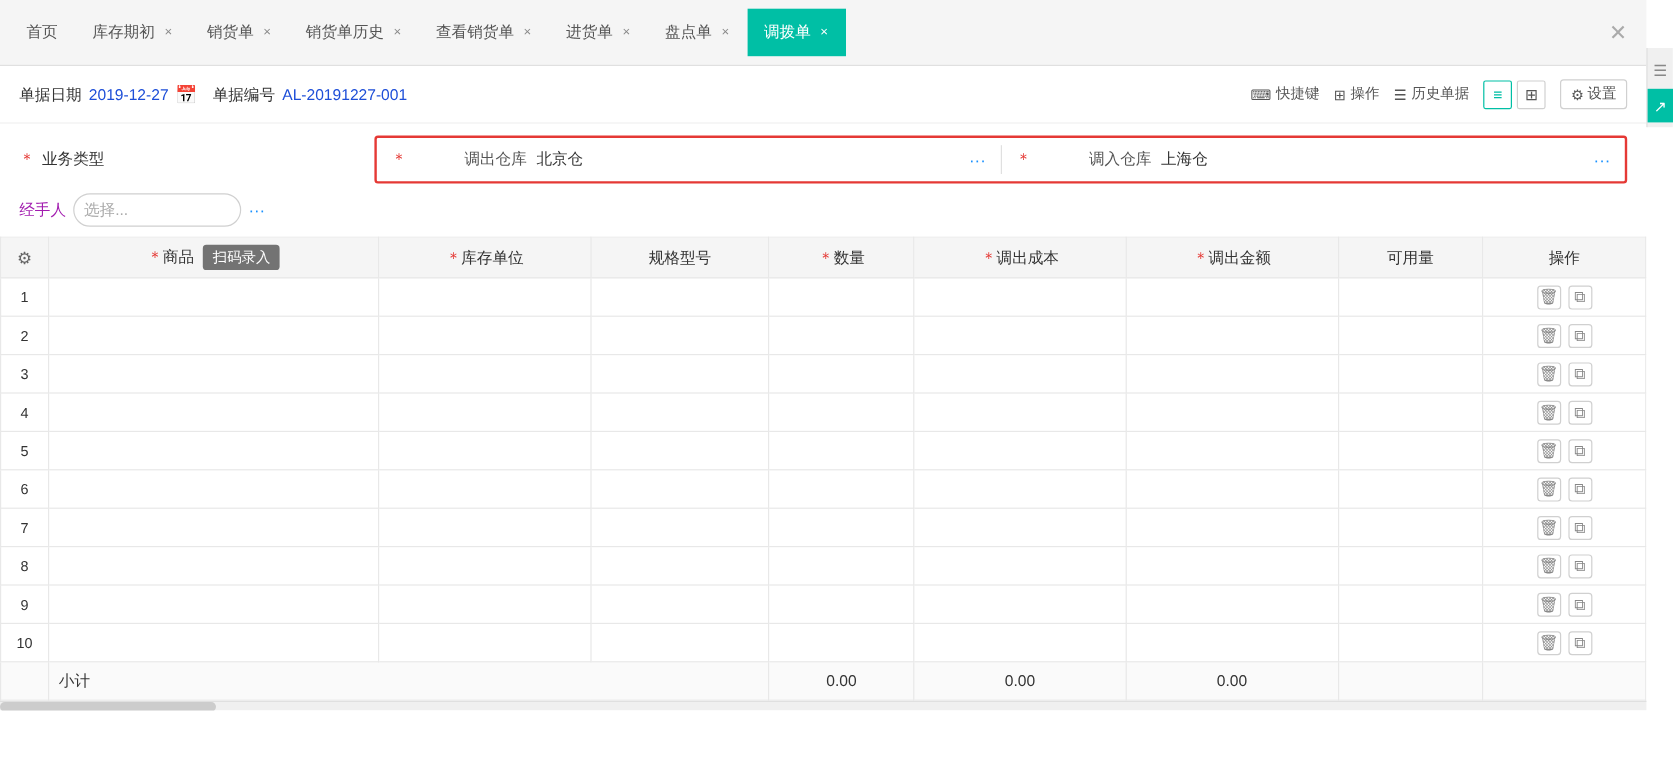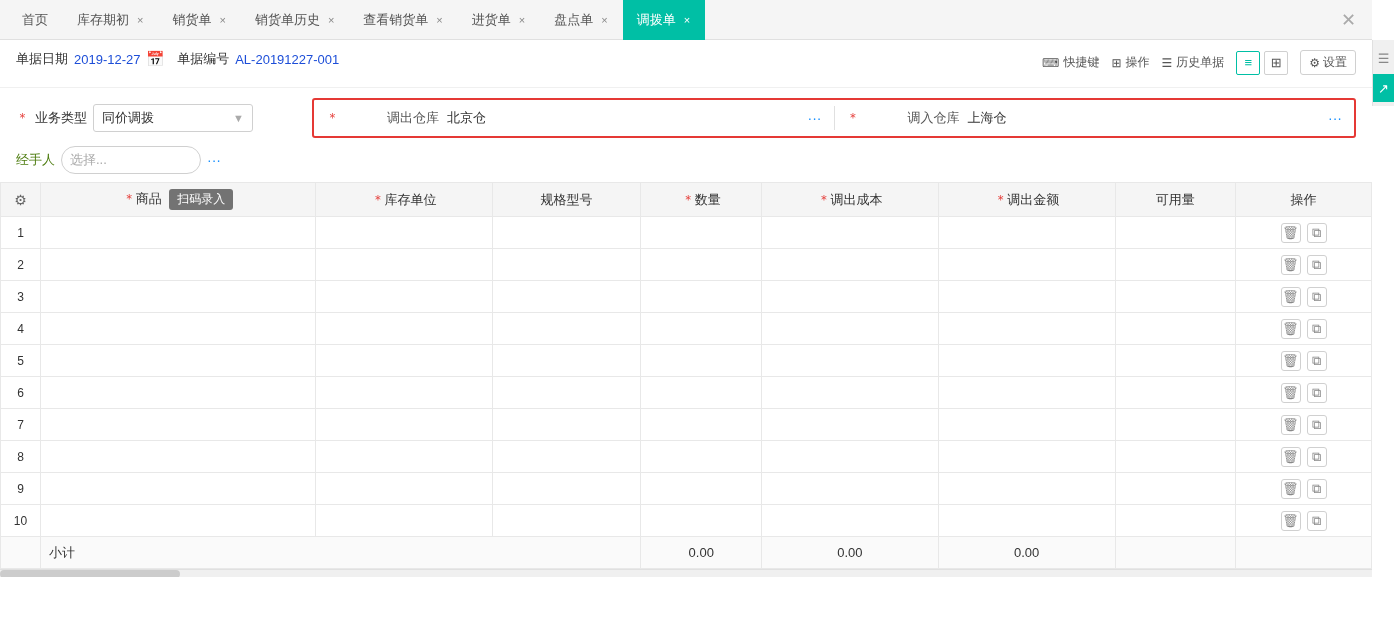--- a/index.html
+++ b/index.html
@@ -3,21 +3,21 @@
   <meta charset="utf-8">
   <style>
     * { box-sizing: border-box; margin: 0; padding: 0; }
     body { font-family: "Microsoft YaHei", "PingFang SC", sans-serif; font-size: 13px; background: #fff; color: #333; overflow: hidden; }
 
     
     .tab-bar {
       display: flex; align-items: center;
       background: #f5f5f5;
       border-bottom: 1px solid #e0e0e0;
-      height: 40px;
+      height: 55px;
       padding: 0 8px;
     }
     .tab-item {
       display: flex; align-items: center;
       padding: 0 14px;
       height: 40px;
       cursor: pointer;
       color: #555;
       font-size: 13px;
       border-right: 1px solid transparent;
@@ -41,21 +41,21 @@
     .tab-bar-close {
       margin-left: auto;
       font-size: 18px;
       color: #aaa;
       cursor: pointer;
       padding: 0 8px;
     }
 
     
     .form-header {
-      display: flex; align-items: flex-start;
+      display: flex; align-items: center;
       padding: 10px 16px;
       border-bottom: 1px solid #f0f0f0;
       gap: 16px;
       height: 48px;
     }
     .form-header-left {
       display: flex; align-items: center; gap: 12px; flex: 1;
     }
     .form-field-inline {
       display: flex; align-items: center; gap: 6px; font-size: 13px;
@@ -127,21 +127,21 @@
       min-width: 160px;
       cursor: pointer;
       background: #fff;
       font-size: 13px;
     }
     .select-box .chevron { color: #aaa; font-size: 11px; margin-left: 8px; }
 
     .person-field {
       display: flex; align-items: center; gap: 6px;
     }
-    .person-field label { color: #4d7c0f; }
+    .person-field label { color: #a21caf; }
     .person-select {
       color: #aaa; font-size: 13px;
       border: 1px solid #d0d0d0; border-radius: 14px;
       padding: 4px 8px; min-width: 140px;
       cursor: pointer; background: #fff;
     }
     .person-more { color: #1890ff; cursor: pointer; font-size: 14px; }
 
     
     .data-table-container {
@@ -322,24 +322,20 @@
         <span>设置</span>
       </div>
     </div>
   </div>
 
   <div style="padding: 10px 16px 4px 16px; display:flex; align-items:center; gap:16px;">
 
     <div class="business-type-field">
       <span class="req">＊</span>
       <label>业务类型</label>
-      <div class="select-box">
-        <span>同价调拨</span>
-        <span class="chevron">▼</span>
-      </div>
     </div>
 
     <div class="highlighted-box">
 
       <div class="warehouse-field">
         <span class="req">＊</span>
         <span class="wh-label">调出仓库</span>
         <span class="wh-value">北京仓</span>
         <span class="three-dots">···</span>
       </div>

